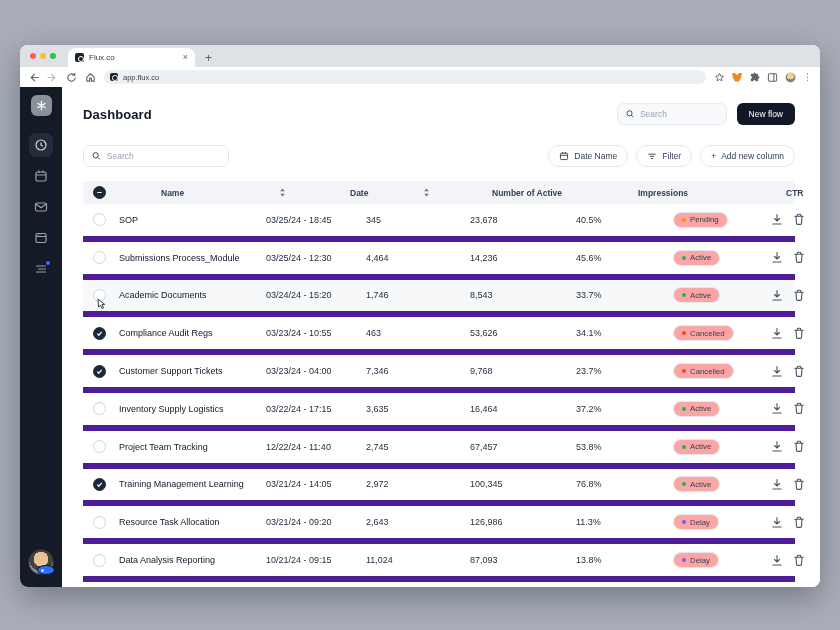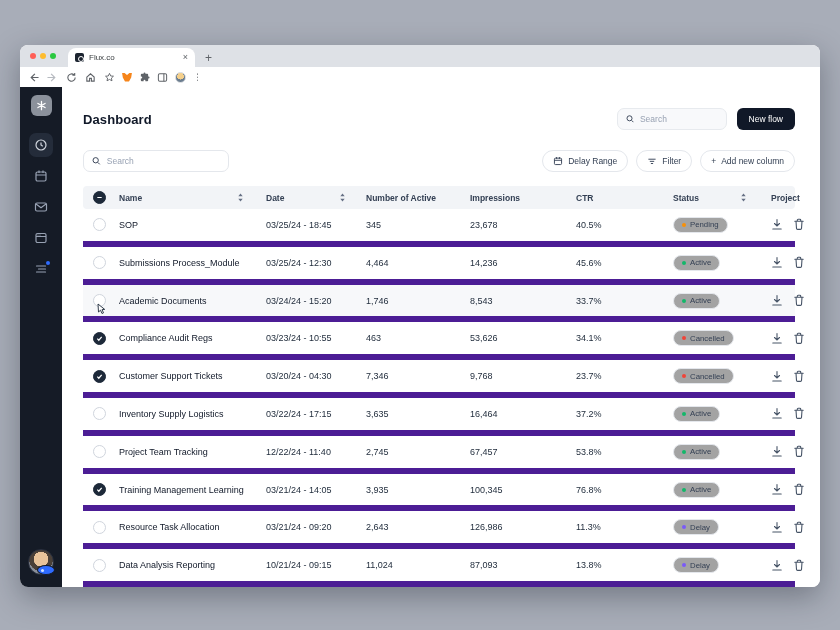--- a/index.html
+++ b/index.html
@@ -50,59 +50,59 @@
               color:#98a2b3; position:relative; }
   .side-item.active{ background:#242c3a; color:#cfd4dc; }
   .notif-dot{ position:absolute; top:4px; right:3px; width:4px; height:4px; border-radius:50%; background:#2e6bff; }
   .side-avatar{ margin-top:auto; margin-bottom:12px; width:26px; height:26px; border-radius:50%; position:relative;
     background:radial-gradient(circle at 50% 38%, #e8c39a 0 38%, #4a4038 39% 62%, #8a8f98 63%);
     border:1px solid #2a3140;}
   .side-avatar .badge{ position:absolute; right:-2px; bottom:-1px; width:10px; height:10px; border-radius:50%;
     background:#2e6bff; border:1.5px solid #151b26; }
   .side-avatar .badge:after{ content:""; position:absolute; left:2.5px; top:2.5px; width:3px; height:3px; border-radius:50%; background:#cfe0ff;}
   
-  .main{ flex:1; background:#fff; padding:0 25px 0 21px; display:flex; flex-direction:column; min-width:0;justify-content:flex-end;}
+  .main{ flex:1; background:#fff; padding:0 25px 0 21px; display:flex; flex-direction:column; min-width:0;}
   .page-header{ margin-top:14px; height:26px; display:flex; align-items:center; justify-content:space-between; }
   .page-title{ font-size:13px; font-weight:700; color:#101828; letter-spacing:.1px;}
   .header-right{ display:flex; align-items:center; gap:10px; }
   .search-box{ display:flex; align-items:center; gap:6px; height:22px; border:1px solid #e7eaee; background:#f8f9fb;
                border-radius:7px; padding:0 8px; width:110px; }
   .search-box input{ border:none; outline:none; background:transparent; font-size:8.5px; color:#344054; width:100%;
                      font-family:"Liberation Sans", sans-serif;}
   .search-box input::placeholder{ color:#98a2b3; }
   .btn-dark{ height:22px; background:#101828; color:#fff; border:none; border-radius:6px; padding:0 12px;
              font-size:8.5px; font-family:"Liberation Sans", sans-serif; font-weight:500;}
   .toolbar{ margin-top:18px; height:22px; display:flex; align-items:center; }
   .toolbar .search-box{ width:146px; background:#fff; border-color:#e4e7ec;}
   .toolbar-right{ margin-left:auto; display:flex; gap:8px; }
   .btn-light{ height:22px; display:flex; align-items:center; gap:5px; background:#fff; border:1px solid #e4e7ec;
               border-radius:11px; padding:0 10px; font-size:8.5px; color:#344054; font-family:"Liberation Sans", sans-serif;
               font-weight:500;}
   
   .table{ margin-top:14px; display:flex; flex-direction:column; }
   .thead{ height:23px; background:#f2f4f7; border-radius:4px; display:grid; align-items:center;
           grid-template-columns:26px 147px 100px 104px 106px 97px 86px 1fr; padding:0 10px 0 10px;
-          font-size:8.5px; color:#344054; font-weight:600;}
+          font-size:8.5px; color:#344054; font-weight:600;gap:42px;}
   .th{ display:flex; align-items:center; }
   .th .sort{ margin-left:auto; color:#667085; }
   .th.th-name .sort{ margin-right:22px;} .th.th-date .sort{ margin-right:20px;} .th.th-status .sort{ margin-right:12px;}
   .th.th-actions{ justify-content:flex-start; padding-left:12px;}
   .row{ height:37.8px; display:grid; align-items:center;
         grid-template-columns:26px 147px 100px 104px 106px 97px 86px 1fr; padding:0 10px;
         border-bottom:6px solid #4c1d95; font-size:9px; color:#1d2939; background:#fff;}
   .row.hovered{ background:#f7f8fa; }
   .cell-name{ font-weight:500; color:#101828; padding-right:6px; }
   .cb-wrap{ position:relative; width:13px; height:13px; }
   .checkbox{ width:13px; height:13px; border-radius:50%; border:1.2px solid #d0d5dd; background:#fff;
              display:flex; align-items:center; justify-content:center; }
   .checkbox.checked, .checkbox.indeterminate{ background:#1d2939; border-color:#1d2939; color:#fff;}
   .cursor-icon{ position:absolute; left:3px; top:9px; display:none; }
   .cell-actions{ display:flex; align-items:center; gap:10px; padding-left:12px; color:#475467;}
   .icon-btn{ width:12px; height:13px; color:#475467; }
-  .badge{ display:inline-flex; align-items:center; gap:4px; height:16px; padding:0 8px; background:#a3a3a3;
+  .badge{ display:inline-flex; align-items:center; gap:4px; height:16px; padding:0 8px; background:#fca5a5;
           border:1px solid #e4e7ec; border-radius:9px; font-size:7.8px; color:#344054; font-weight:500; width:max-content;}
   .badge .dot{ width:4px; height:4px; border-radius:50%; }
   svg{ display:block; }
 </style>
 </head>
 <body>
 
 <div class="browser-window">
 
   <div class="tabstrip">
@@ -125,20 +125,24 @@
       </svg>
     <svg class="nav-ic dim" viewBox="0 0 12 12" fill="none" stroke="currentColor" stroke-width="1.3">
         <path d="M4.5 2l4 4-4 4M8.5 6h-8"></path>
       </svg>
     <svg class="nav-ic" viewBox="0 0 12 12" fill="none" stroke="currentColor" stroke-width="1.2">
         <path d="M10 6a4 4 0 1 1-1.2-2.8M9.5 1v2.5H7"></path>
       </svg>
     <svg class="nav-ic" viewBox="0 0 12 12" fill="none" stroke="currentColor" stroke-width="1.2">
         <path d="M2 5.5 6 2l4 3.5V10H7V7H5v3H2z"></path>
       </svg>
+    <div class="url-pill">
+      <span class="favicon"></span>
+      <span class="url-text">app.flux.co</span>
+    </div>
     <div class="bar-right">
       <svg class="nav-ic" viewBox="0 0 12 12" fill="none" stroke="currentColor" stroke-width="1">
           <path d="M6 1.5 7.3 4.3l3 .3-2.2 2 .6 3L6 8.1 3.3 9.6l.6-3-2.2-2 3-.3z"></path>
         </svg>
       <span class="mm-fox"></span>
       <svg class="nav-ic" viewBox="0 0 12 12" fill="#5f6368">
           <path d="M5 1.5a1 1 0 0 1 2 0V2h2a1 1 0 0 1 1 1v2h.5a1 1 0 0 1 0 2H10v2a1 1 0 0 1-1 1H7v-.5a1 1 0 0 0-2 0v.5H3a1 1 0 0 1-1-1V7h.5a1 1 0 0 0 0-2H2V3a1 1 0 0 1 1-1h2z"></path>
         </svg>
       <svg class="nav-ic" viewBox="0 0 12 12" fill="none" stroke="#5f6368" stroke-width="1.1">
           <rect x="1.5" y="2" width="9" height="8" rx="1.5"></rect>
@@ -218,21 +222,21 @@
               <path d="m8 8 2.5 2.5"></path>
             </svg>
           <input placeholder="Search" style="">
         </div>
         <div class="toolbar-right">
           <button class="btn-light">
             <svg width="10" height="10" viewBox="0 0 14 14" fill="none" stroke="#344054" stroke-width="1.3">
               <rect x="2" y="3" width="10" height="9" rx="1.5"></rect>
                 <path d="M2 6h10M5 1.5V4M9 1.5V4"></path>
               </svg>
-            <span>Delay Range</span>
+            <span>Date Name</span>
           </button>
           <button class="btn-light">
             <svg width="10" height="10" viewBox="0 0 14 14" fill="none" stroke="#344054" stroke-width="1.3" stroke-linecap="round">
               <path d="M2.5 4.5h9M4.5 7.5h5M6 10.5h2"></path>
               </svg>
             <span>Filter</span>
           </button>
           <button class="btn-light">
             <span>+</span>
             <span>Add new column</span>
@@ -400,21 +404,21 @@
   <div class="row">
     <div class="cb-wrap">
       <span class="checkbox checked">
         <svg class="check-mark" width="7" height="7" viewBox="0 0 8 8" fill="none" stroke="#fff" stroke-width="1.4" style="display: block;">
                     <path d="M1.5 4.2 3.2 6 6.5 2.2"></path>
                   </svg>
       </span>
 
     </div>
     <div class="cell-name">Customer Support Tickets</div>
-    <div class="cell-date">03/20/24 - 04:30</div>
+    <div class="cell-date">03/23/24 - 04:00</div>
     <div class="cell-members">7,346</div>
     <div class="cell-impressions">9,768</div>
     <div class="cell-ctr">23.7%</div>
     <div>
       <span class="badge">
         <span class="dot" style="background: rgb(240, 68, 56);"></span>
         <span class="badge-label">Cancelled</span>
       </span>
     </div>
     <div class="cell-actions">
@@ -487,21 +491,21 @@
     <div class="cb-wrap">
       <span class="checkbox checked">
         <svg class="check-mark" width="7" height="7" viewBox="0 0 8 8" fill="none" stroke="#fff" stroke-width="1.4" style="display: block;">
                     <path d="M1.5 4.2 3.2 6 6.5 2.2"></path>
                   </svg>
       </span>
 
     </div>
     <div class="cell-name">Training Management Learning</div>
     <div class="cell-date">03/21/24 - 14:05</div>
-    <div class="cell-members">3,935</div>
+    <div class="cell-members">2,972</div>
     <div class="cell-impressions">100,345</div>
     <div class="cell-ctr">76.8%</div>
     <div>
       <span class="badge">
         <span class="dot" style="background: rgb(18, 183, 106);"></span>
         <span class="badge-label">Active</span>
       </span>
     </div>
     <div class="cell-actions">
       <svg class="icon-btn" viewBox="0 0 12 13" fill="none" stroke="currentColor" stroke-width="1.1" stroke-linecap="round">

